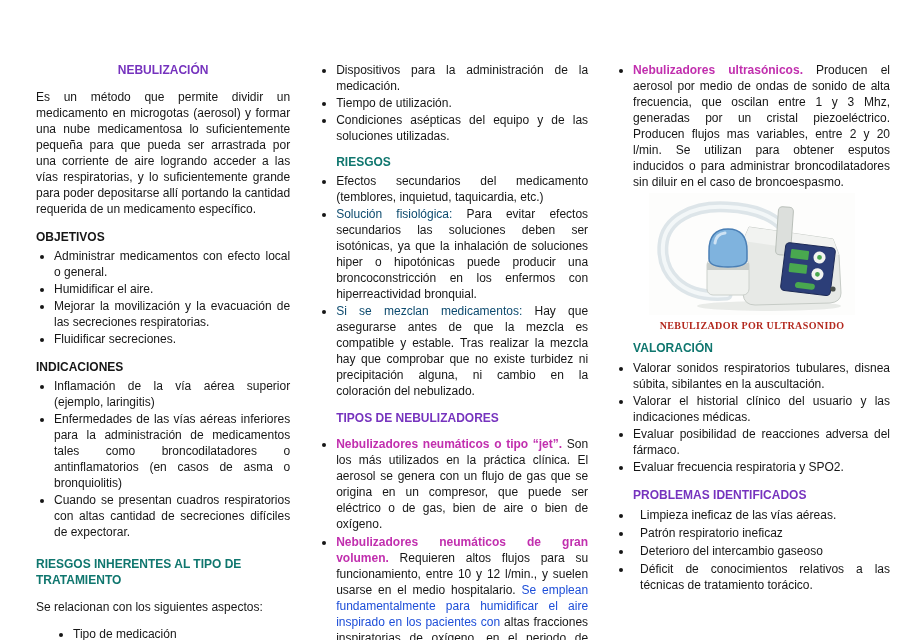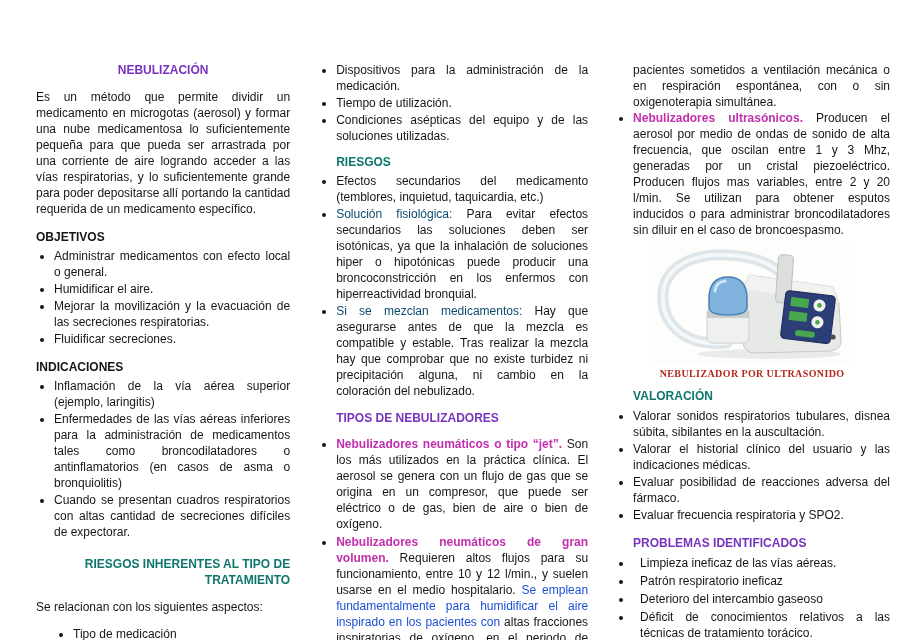--- a/index.html
+++ b/index.html
@@ -27,21 +27,21 @@
   .purple{color:#7633BE;}
   .pink{color:#0f766e;}
   .magenta{color:#C12FAE;font-weight:bold;}
   .teal{color:#1d4ed8;}
   .tealb{color:#0c4a6e;font-weight:normal;}
   
   .doc-title{text-align:center;margin:0 0 11px 0;}
   .intro{margin-bottom:12px;}
   .h-obj{margin:12px 0 3px 0;}
   .h-ind{margin:12px 0 3px 0;}
-  .h-riesgos-trat{margin:16px 0 0 0;text-align:right;}
+  .h-riesgos-trat{margin:16px 0 0 0;text-align:left;}
   .lead-line{margin:11px 0 0 0;}
   .sublist{padding-left:37px;margin-top:11px;}
   .sublist li{margin-bottom:2px;}
   
   .col2 .indent{padding-left:18px;}
   .h-riesgos{margin:10px 0 3px 0;}
   .h-tipos{margin:11px 0 10px 0;}
   .col2 ul{padding-left:18px;}
   .tipos-list li{margin-bottom:2px;}
   
@@ -108,21 +108,20 @@
 
     <h3 class="h-tipos purple indent">TIPOS DE NEBULIZADORES</h3>
     <ul class="just tipos-list">
       <li><span class="magenta">Nebulizadores neumáticos o tipo “jet”.</span><span> Son los más utilizados en la práctica clínica. El aerosol se genera con un flujo de gas que se origina en un compresor, que puede ser eléctrico o de gas, bien de aire o bien de oxígeno.</span></li>
       <li><span class="magenta">Nebulizadores neumáticos de gran volumen.</span><span> Requieren altos flujos para su funcionamiento, entre 10 y 12 l/min., y suelen usarse en el medio hospitalario. </span><span class="teal">Se emplean fundamentalmente para humidificar el aire inspirado en los pacientes con</span><span> altas fracciones inspiratorias de oxígeno, en el periodo de destete, en los enfermos intubados.</span></li>
 
     </ul>
   </div>
 
   <div class="col col3">
-    <p class="just indent">pacientes sometidos a ventilación mecánica o en respiración espontánea, con o sin oxigenoterapia simultánea.</p>
 
     <ul class="just">
       <li><span class="magenta">Nebulizadores ultrasónicos.</span><span> Producen el aerosol por medio de ondas de sonido de alta frecuencia, que oscilan entre 1 y 3 Mhz, generadas por un cristal piezoeléctrico. Producen flujos mas variables, entre 2 y 20 l/min. Se utilizan para obtener esputos inducidos o para administrar broncodilatadores sin diluir en el caso de broncoespasmo.</span></li>
     </ul>
 
     <figure class="figure" style="margin-top:3px;margin-bottom:6px;">
       <svg width="206" height="122" viewBox="0 0 206 122" role="img">
 
         <rect x="0" y="0" width="206" height="122" fill="#fdfdfc"></rect>
 

